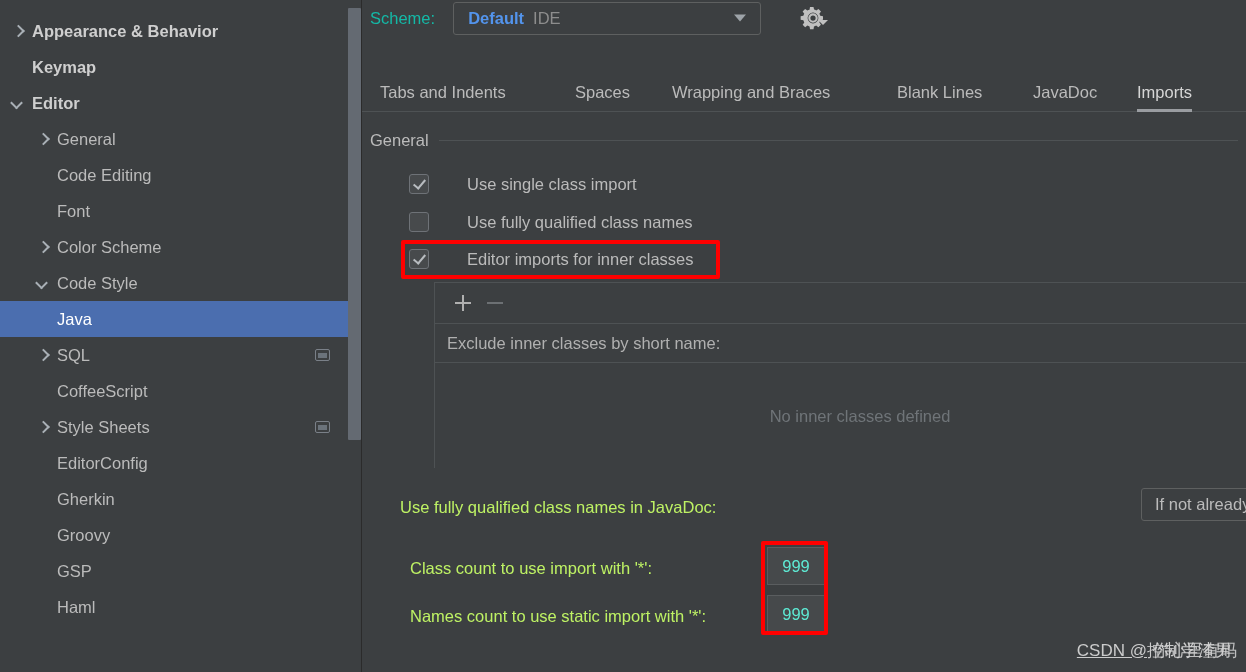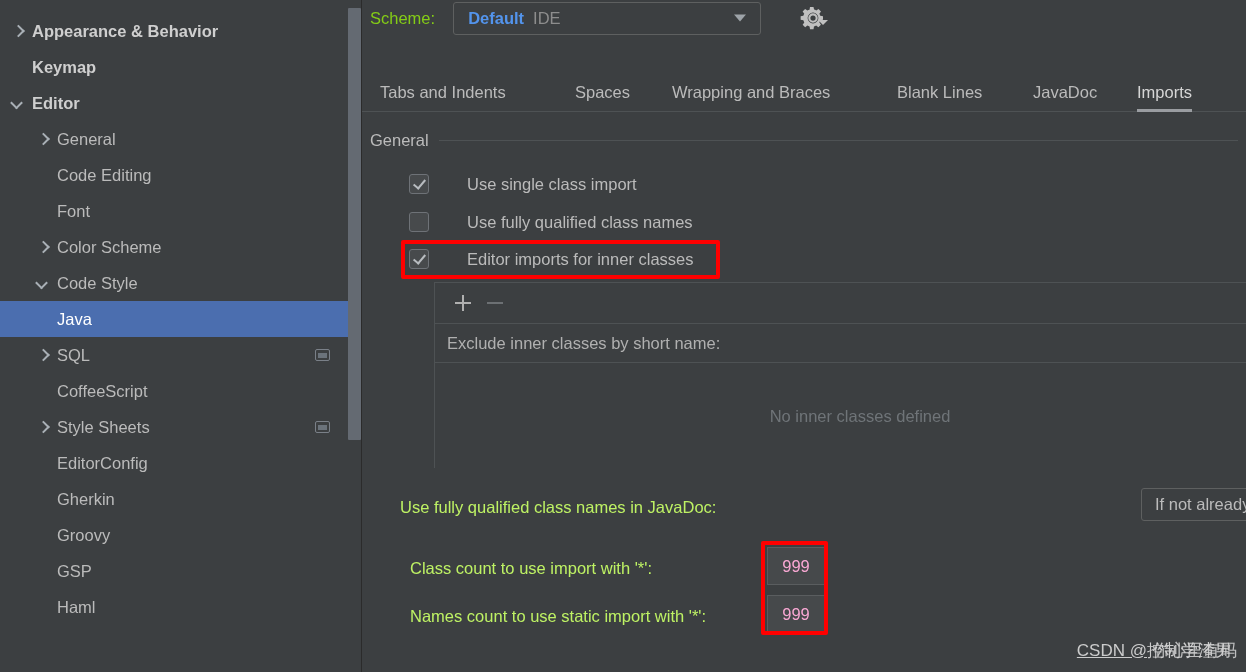--- a/index.html
+++ b/index.html
@@ -142,21 +142,21 @@
 
   .scheme-row {
     position: absolute;
     left: 8px;
     top: 0px;
     height: 36px;
     display: flex;
     align-items: center;
   }
   .scheme-label {
-    color: #84cc16;
+    color: #14b8a6;
     font-size: 16.5px;
     margin-right: 18px;
   }
   .scheme-combo {
     position: relative;
     width: 308px;
     height: 33px;
     border: 1px solid #5e6060;
     border-radius: 3px;
     background: #3c3f41;
@@ -393,21 +393,21 @@
   .numfield {
     position: absolute;
     width: 58px;
     height: 38px;
     border: 1px solid #5a5d5f;
     background: #46494b;
     box-sizing: border-box;
     display: flex;
     align-items: center;
     justify-content: center;
-    color: #f9a8d4;
+    color: #5eead4;
     font-size: 16.5px;
   }
 
   
   .watermark {
     position: absolute;
     right: 14px;
     bottom: 10px;
     color: #d8d8d8;
     font-size: 17px;

